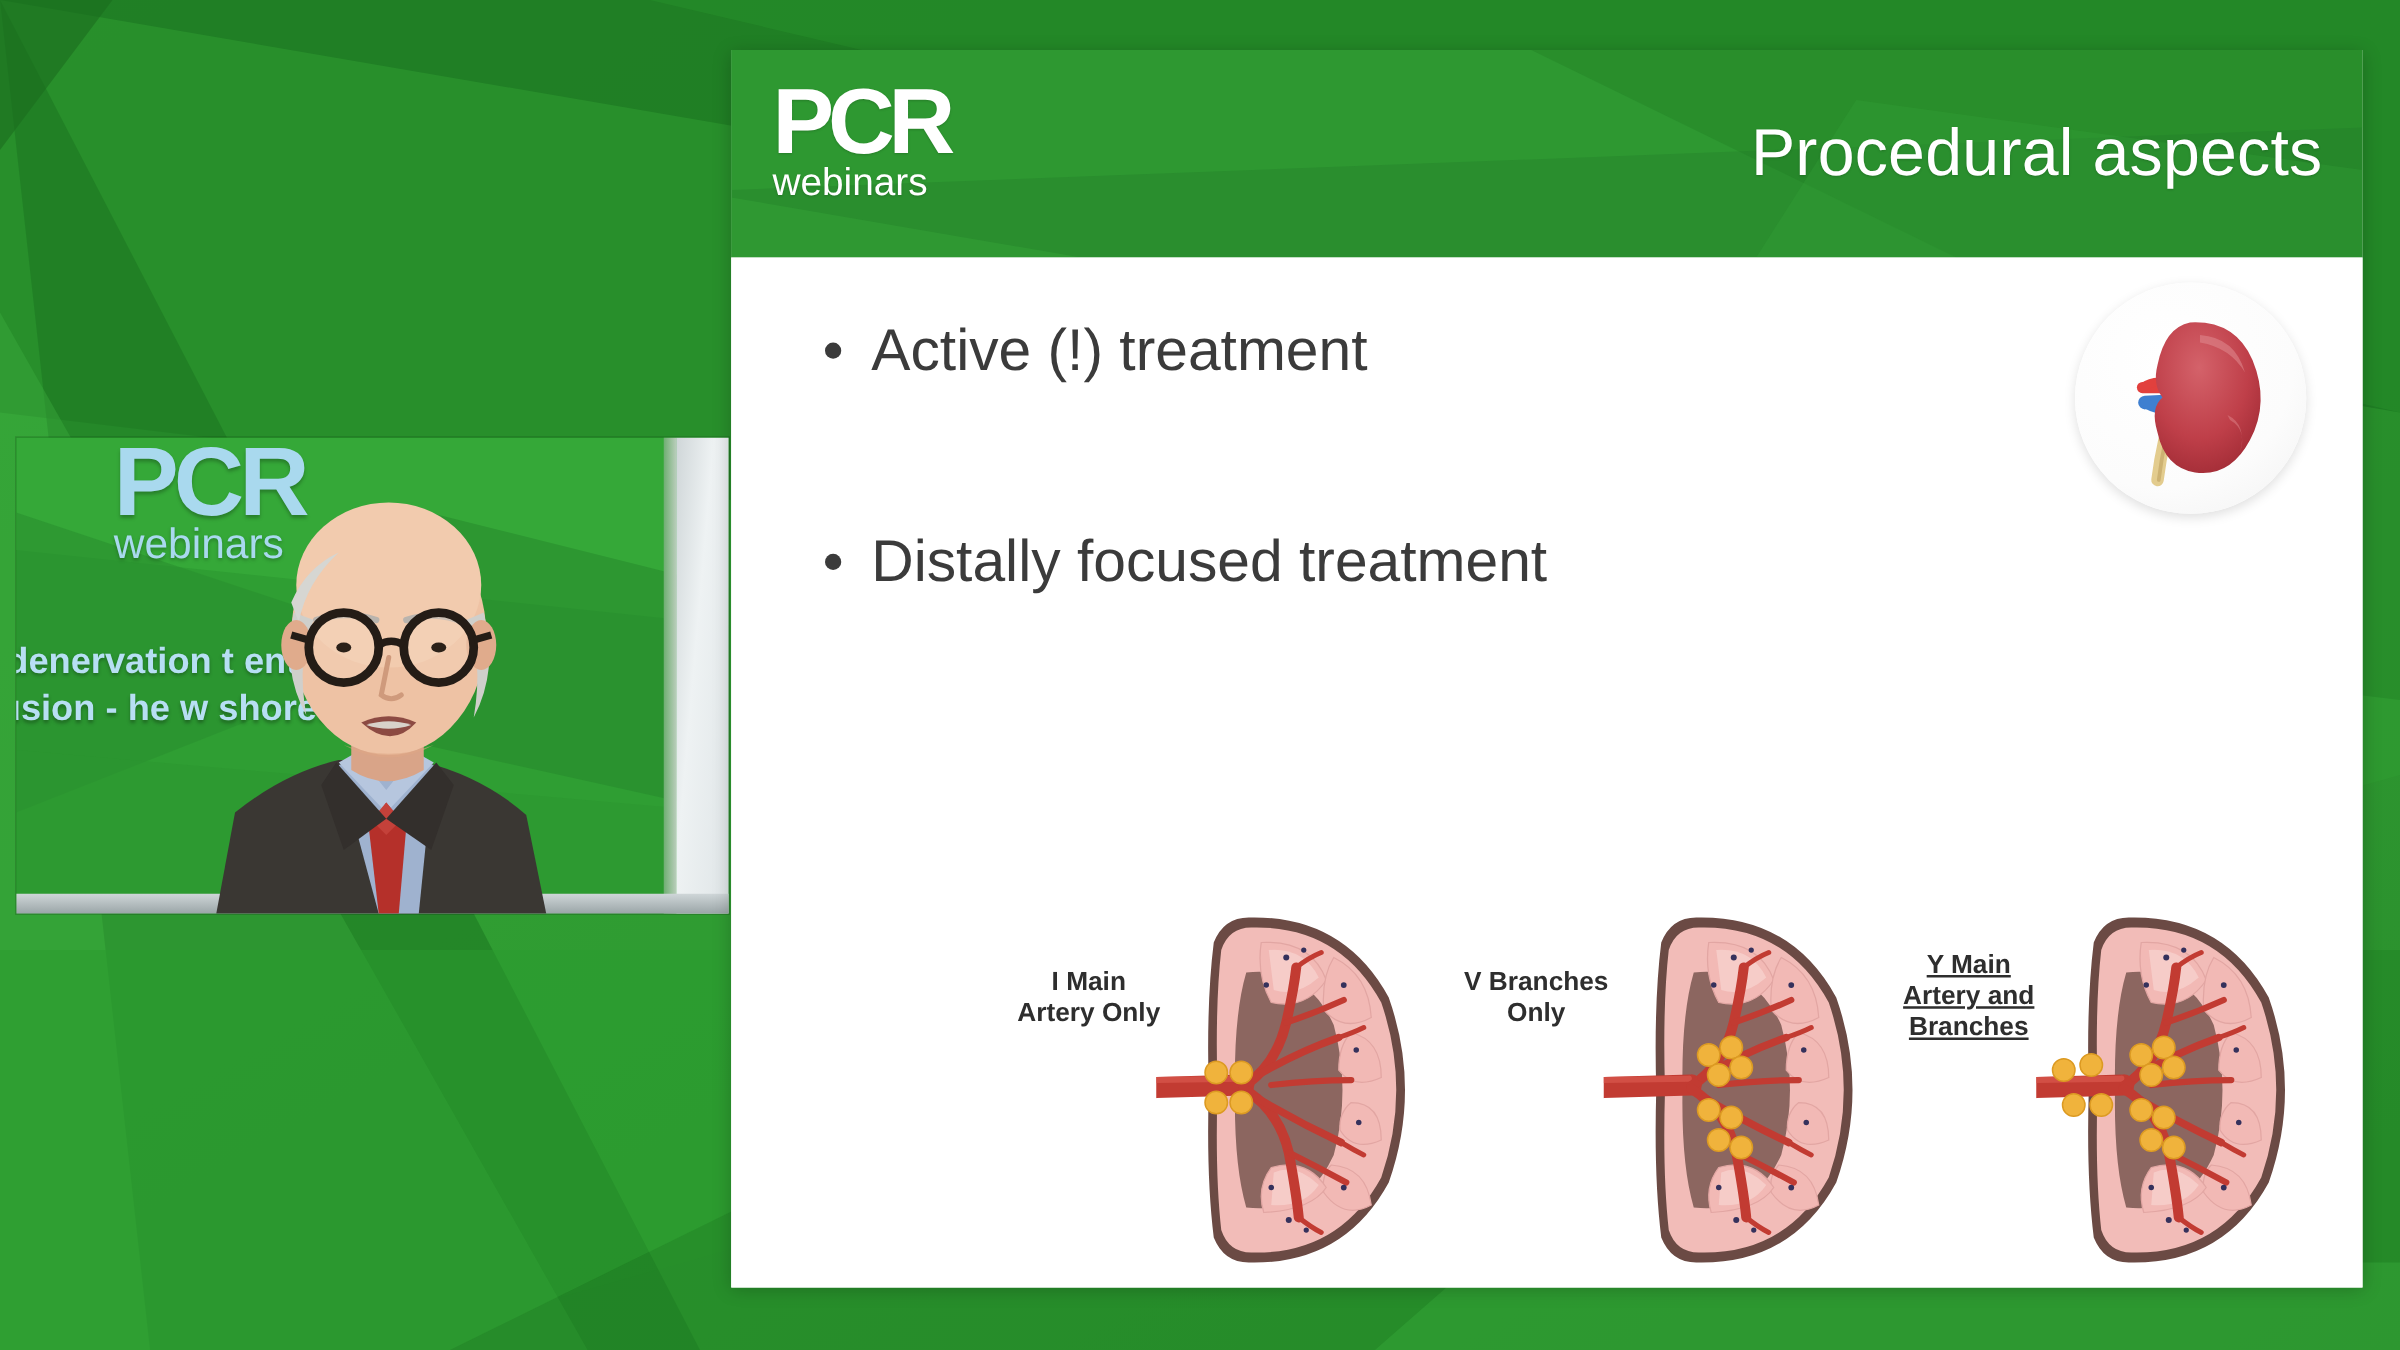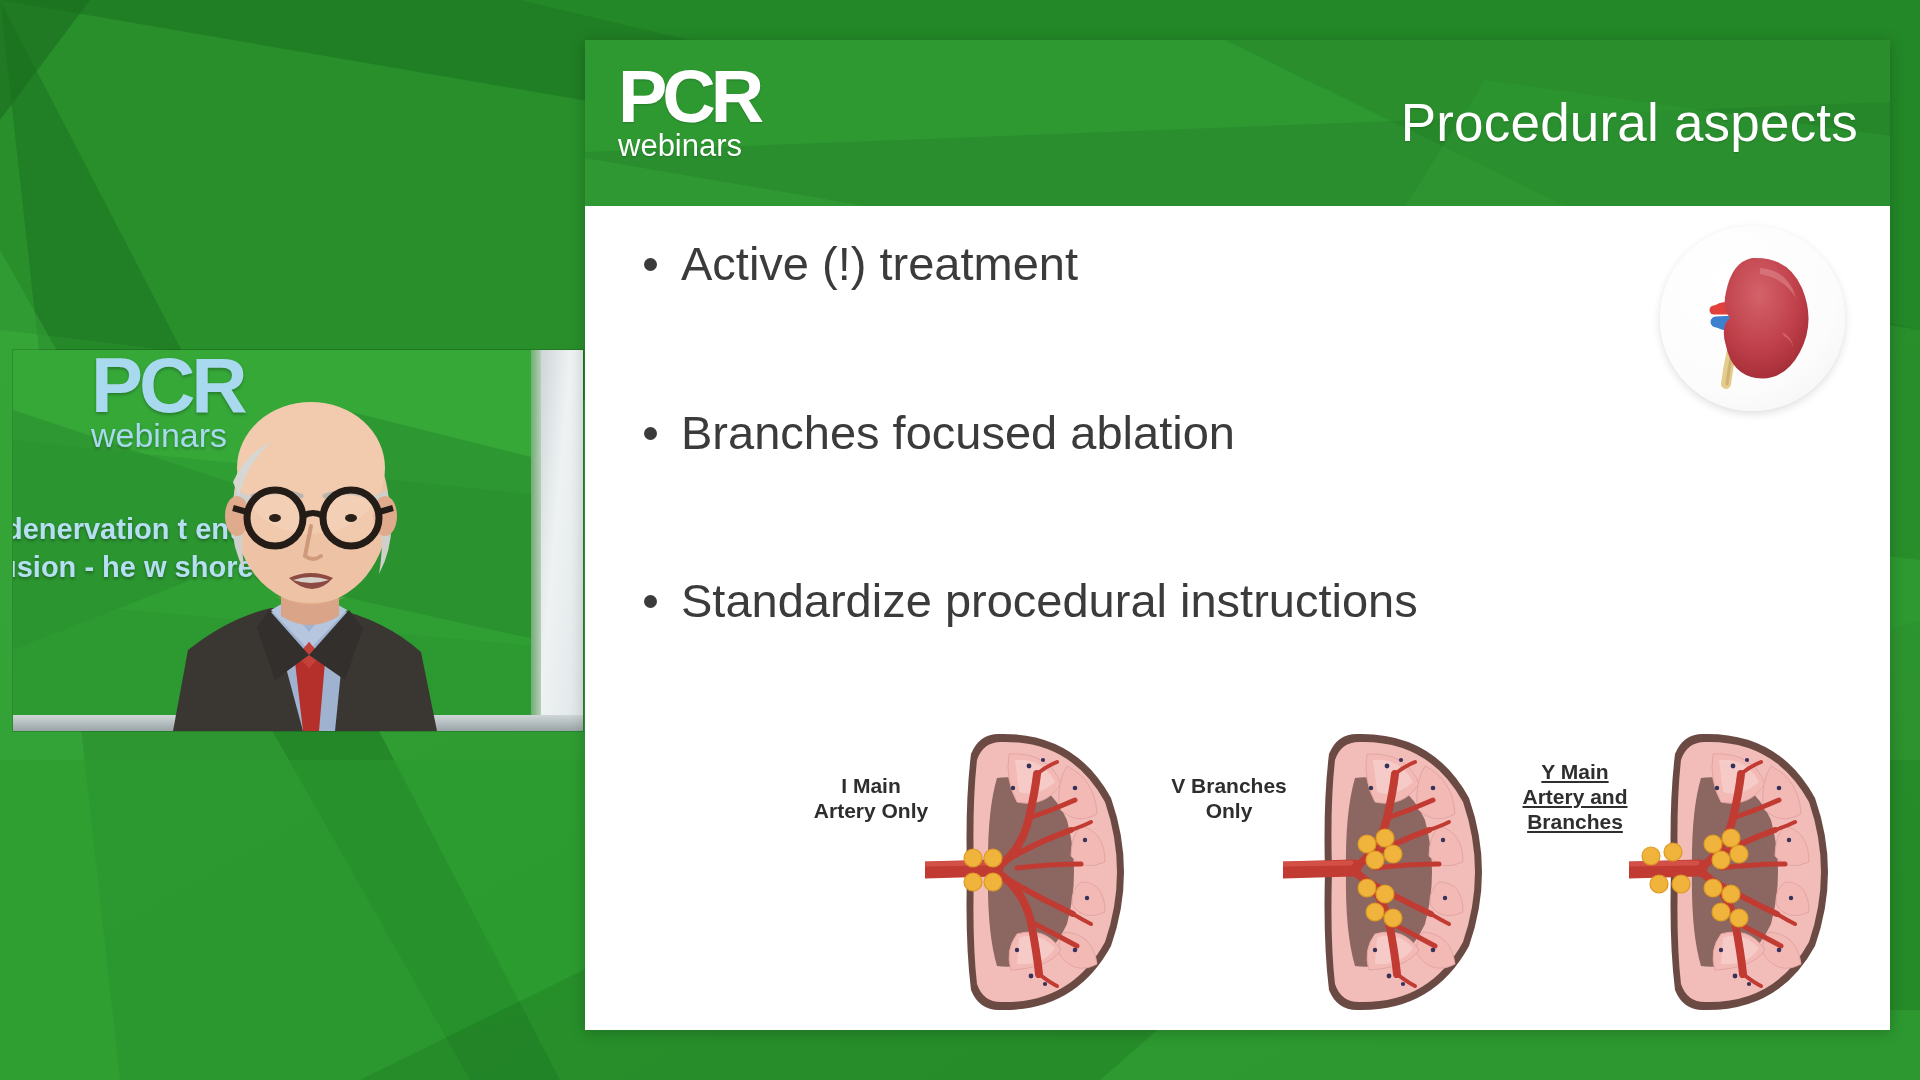--- a/index.html
+++ b/index.html
@@ -67,21 +67,21 @@
   .slide-logo .pcr{font-size:74px;font-weight:700;letter-spacing:-5px;}
   .slide-logo .web{font-size:31px;font-weight:400;margin-top:-4px;letter-spacing:0px;}
   #slide-title{
     position:absolute;right:32px;top:52px;
     color:#ffffff;font-size:53px;font-weight:400;letter-spacing:.2px;
     text-shadow:0 1px 2px rgba(0,0,0,.18);
   }
 
   #slide-body{position:absolute;left:0;top:166px;width:1305px;height:824px;background:#fff;}
 
-  .bullets{position:absolute;left:40px;top:32px;width:900px;list-style:none;margin:0;padding:0;}
+  .bullets{position:absolute;left:40px;top:32px;width:900px;list-style:none;margin:16px;padding:0;}
   .bullets li{
     position:relative;padding-left:56px;margin-bottom:117px;
     color:#3b3b3b;font-size:47px;font-weight:400;line-height:1.1;
     white-space:nowrap;
   }
   .bullets li:before{
     content:"";position:absolute;left:19px;top:20px;
     width:13px;height:13px;border-radius:50%;background:#3b3b3b;
   }
 
@@ -226,24 +226,21 @@
     <div id="slide-title">Procedural aspects</div>
   </div>
 
   <div id="slide-body">
 
     <ul class="bullets">
       <li>
         <span>Active (!) treatment</span>
       </li>
       <li>
-        <span>Branches focused ablation</span>
-      </li>
-      <li>
-        <span>Standardize procedural instructions</span>
+        <span>Distally focused treatment</span>
       </li>
     </ul>
 
     <div id="kidney-badge">
       <svg viewBox="0 0 185 185">
         <defs>
           <radialGradient id="kgrad" cx="0.42" cy="0.3" r="0.85">
             <stop offset="0" stop-color="#d4626a"></stop>
             <stop offset="0.55" stop-color="#bf3f49"></stop>
             <stop offset="1" stop-color="#97252f"></stop>

